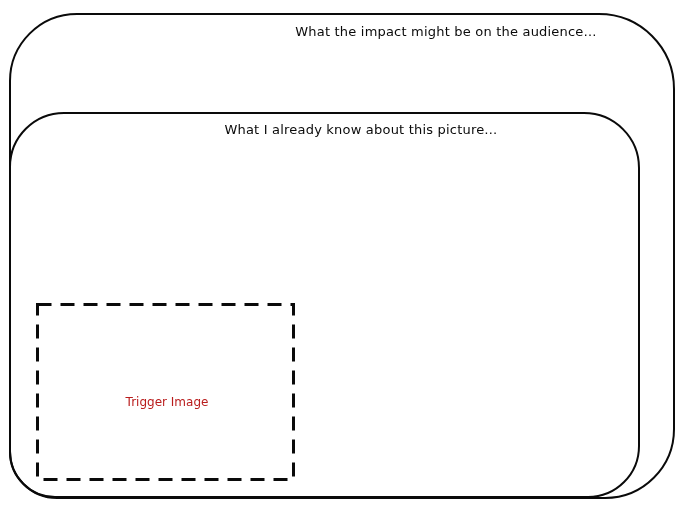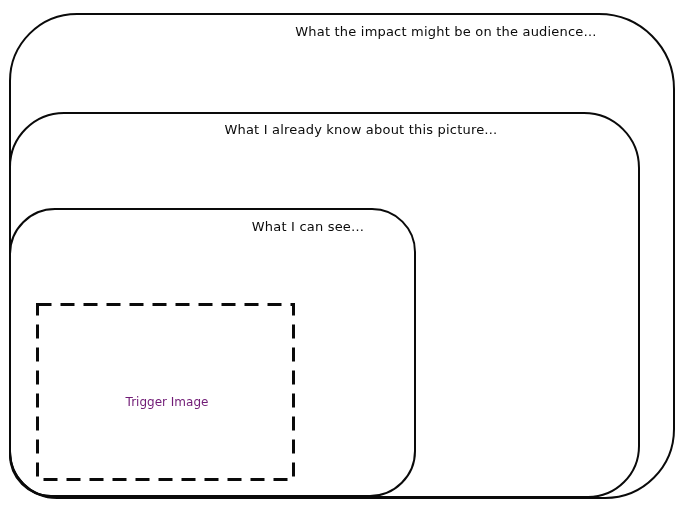--- a/index.html
+++ b/index.html
@@ -69,39 +69,36 @@
     top: 0;
     display: block;
   }
   .trigger-label {
     position: absolute;
     left: 131px;
     top: 99px;
     transform: translate(-50%, -50%);
     white-space: nowrap;
     font-size: 12px;
-    color: #701a75;
+    color: #b91c1c;
   }
 </style>
 </head>
 <body>
 
 <div class="canvas">
 
   <div class="frame frame-audience">
     <span class="frame-label">What the impact might be on the audience…</span>
   </div>
 
   <div class="frame frame-prior">
     <span class="frame-label">What I already know about this picture…</span>
   </div>
 
-  <div class="frame frame-see">
-    <span class="frame-label">What I can see…</span>
-  </div>
 
   <div class="trigger-box">
     <svg width="259" height="178" viewBox="0 0 259 178" aria-hidden="true">
       <rect x="1.5" y="1.5" width="256" height="175" fill="none" stroke="#0a0a0a" stroke-width="3" stroke-dasharray="14 9"></rect>
     </svg>
     <span class="trigger-label">Trigger Image</span>
   </div>
 
 </div>
 

